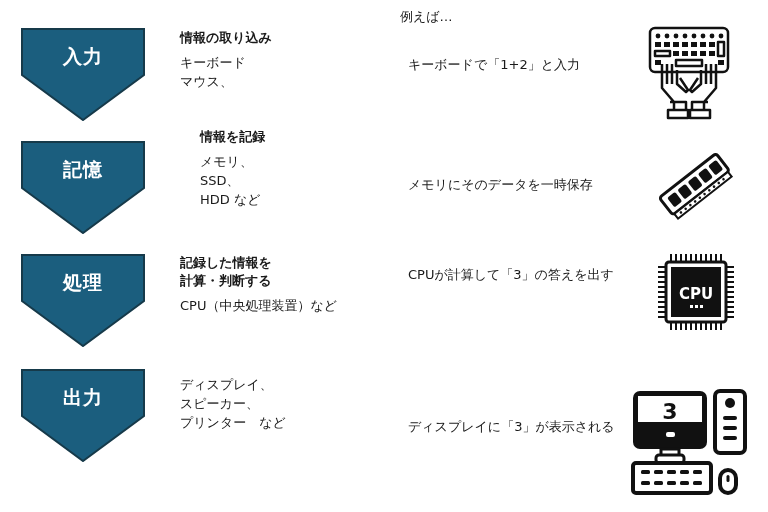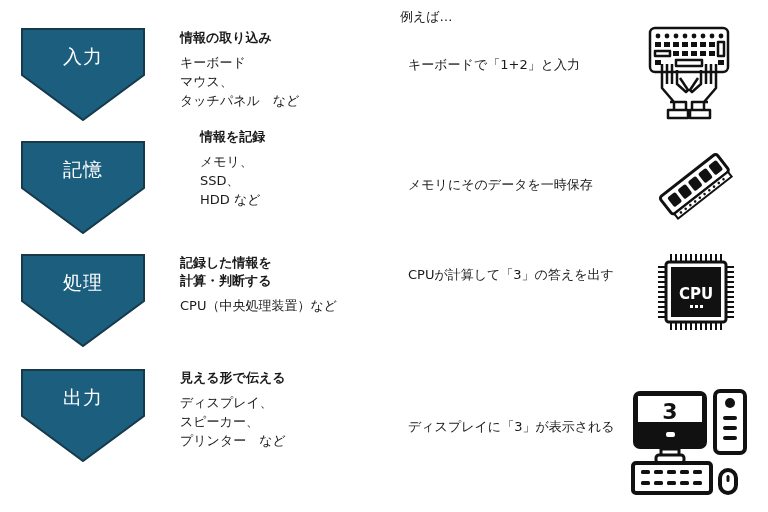--- a/index.html
+++ b/index.html
@@ -1,21 +1,21 @@
 <!DOCTYPE html>
 <html><head>
 <meta charset="utf-8">
 <style>
   html, body { margin:0; padding:0; background:#ffffff; }
   body { width:768px; height:512px; position:relative; overflow:hidden;
          font-family:"DejaVu Sans","Liberation Sans",sans-serif; color:#1a1a1a; }
   .arrow { position:absolute; left:21px; width:124px; height:93px; }
   .arrow svg { position:absolute; left:0; top:0; }
   .arrow .label { position:absolute; left:0; width:124px; top:16px; text-align:center;
-                  color:#ffffff; font-weight:normal; font-size:19px; letter-spacing:1px; }
+                  color:#ffffff; font-weight:bold; font-size:19px; letter-spacing:1px; }
   .desc { position:absolute; left:180px; }
   .desc .heading { font-weight:bold; font-size:13px; line-height:18px; white-space:nowrap; }
   .desc .items { margin-top:6px; font-size:13px; line-height:19px; white-space:nowrap; }
   .desc .items div { white-space:nowrap; }
   .example-label { position:absolute; left:400px; top:8px; font-size:13px; }
   .example { position:absolute; left:408px; font-size:13px; white-space:nowrap; }
   .icon { position:absolute; }
 </style>
 </head>
 <body>
@@ -28,21 +28,20 @@
   </svg>
   <div class="label">入力</div>
 </div>
 <div class="desc" style="top:29px;">
   <div class="heading">
     <div>情報の取り込み</div>
   </div>
   <div class="items">
     <div>キーボード</div>
     <div>マウス、</div>
-    <div>タッチパネル　など</div>
   </div>
 </div>
 <div class="example" style="top:56px;text-align:center;">キーボードで「1+2」と入力</div>
 <div class="icon" style="left:648px; top:26px;">
   <svg width="82" height="94" viewBox="0 0 82 94" fill="none" stroke="#111" stroke-width="2.5" stroke-linejoin="round">
     <rect x="2" y="2" width="78" height="44" rx="5"></rect>
     <g fill="#111" stroke="none">
       <circle cx="10" cy="10" r="2.4"></circle>
         <circle cx="19" cy="10" r="2.4"></circle>
         <circle cx="28" cy="10" r="2.4"></circle>
@@ -157,21 +156,20 @@
 </div>
 
 <div class="arrow" style="top:369px;">
   <svg width="124" height="93" viewBox="0 0 124 93">
     <polygon points="1,1 123,1 123,47 62,92 1,47" fill="#1b5e7e" stroke="#163a4a" stroke-width="2"></polygon>
   </svg>
   <div class="label">出力</div>
 </div>
 <div class="desc" style="top:369px;">
   <div class="heading">
-    <div>見える形で伝える</div>
   </div>
   <div class="items">
     <div>ディスプレイ、</div>
     <div>スピーカー、</div>
     <div>プリンター　など</div>
   </div>
 </div>
 <div class="example" style="top:418px;">ディスプレイに「3」が表示される</div>
 <div class="icon" style="left:630px; top:388px;">
   <svg width="120" height="108" viewBox="0 0 120 108">

